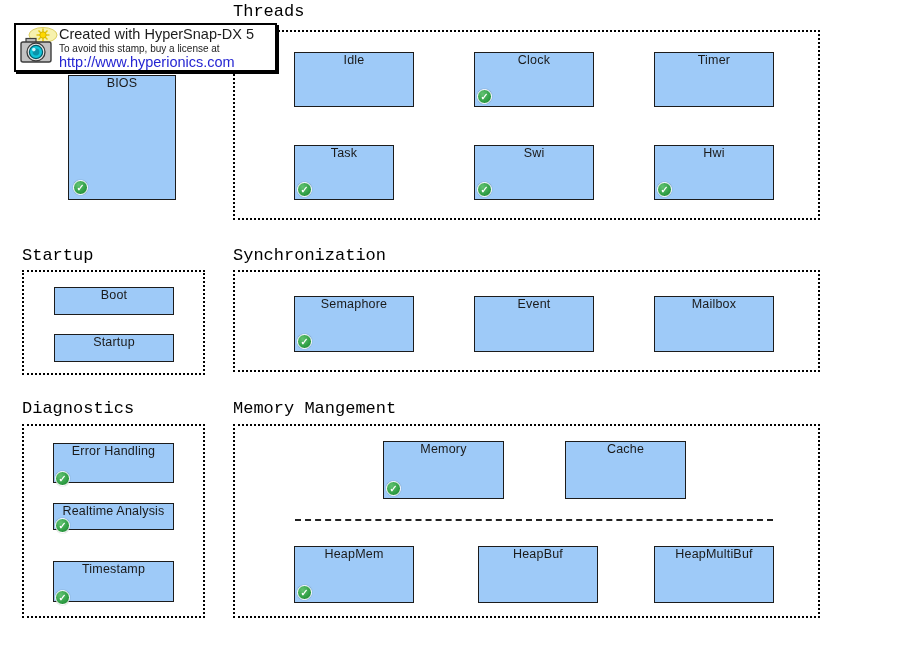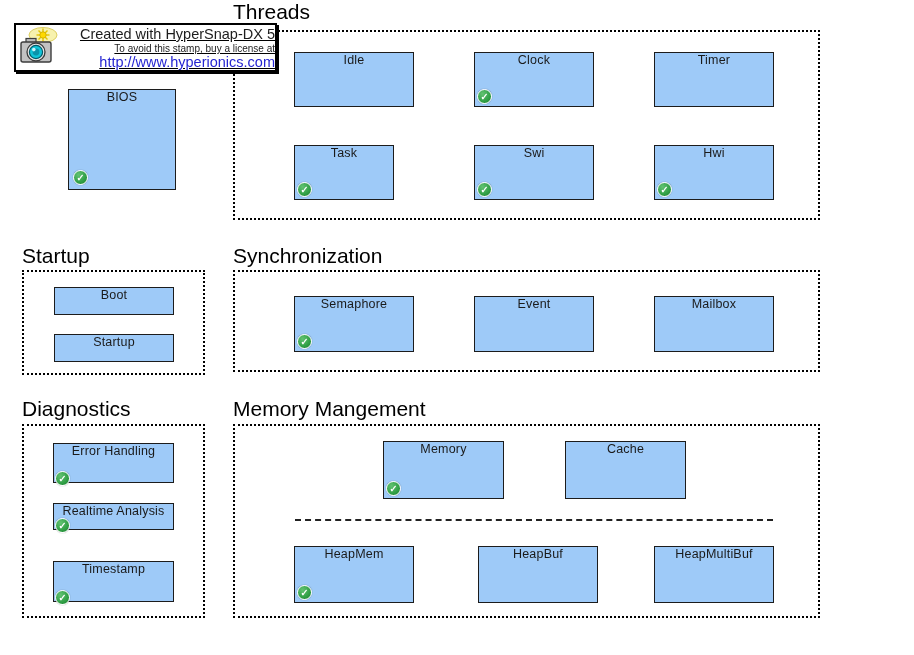--- a/index.html
+++ b/index.html
@@ -4,22 +4,22 @@
 <style>
   * { margin:0; padding:0; box-sizing:border-box; }
   html,body { background:#fff; }
   #canvas{
     position:relative; width:914px; height:655px; background:#ffffff;
     font-family:"Liberation Sans", sans-serif; overflow:hidden;
   }
   
   .group{ position:absolute; border:2px dotted #000; background:transparent; }
   .gtitle{
-    position:absolute; font-family:Liberation Sans, sans-serif;
-    font-size:21px; color:#000; white-space:nowrap; line-height:18px;
+    position:absolute; font-family:Liberation Mono, monospace;
+    font-size:17px; color:#000; white-space:nowrap; line-height:18px;
   }
   
   .module{
     position:absolute; background:#9ecaf8; border:1.5px solid #1c1c1c;
     display:flex; align-items:flex-start; justify-content:center;
     cursor:pointer;
   }
   .module .mlabel{
     font-size:12.5px; color:#1a1a1a; white-space:nowrap; letter-spacing:.2px;
   }
@@ -36,21 +36,21 @@
   .badge.low{ bottom:-4px; left:1px; }
   
   .divider{ position:absolute; height:0; border-top:2px dashed #222; }
   
   .stamp{
     position:absolute; left:14px; top:23px; width:263px; height:49px;
     background:#fff; border:2px solid #000; box-shadow:2px 2px 0 0 #000;
     z-index:10;
   }
   .cam{ position:absolute; left:3px; top:1px; width:40px; height:42px; }
-  .stamp-text{ margin-left:43px; text-align:right;text-decoration:underline; }
+  .stamp-text{ margin-left:43px; text-align:left; }
   .s1{ font-size:14.5px; color:#1c1c1c; line-height:16px; margin-top:1px; white-space:nowrap; }
   .s2{ font-size:10px; color:#1c1c1c; line-height:13px; white-space:nowrap; }
   .s3{ font-size:14.5px; color:#2525d2; line-height:15px; white-space:nowrap; cursor:pointer; }
 </style>
 </head>
 <body>
 
 <div id="canvas">
 
   <div class="group" style="left:233px;top:30px;width:587px;height:190px"></div>
@@ -58,21 +58,21 @@
   <div class="group" style="left:233px;top:270px;width:587px;height:102px"></div>
   <div class="group" style="left:22px;top:424px;width:183px;height:194px"></div>
   <div class="group" style="left:233px;top:424px;width:587px;height:194px"></div>
 
   <div class="gtitle" style="left:233px;top:3px">Threads</div>
   <div class="gtitle" style="left:22px;top:247px">Startup</div>
   <div class="gtitle" style="left:233px;top:247px">Synchronization</div>
   <div class="gtitle" style="left:22px;top:400px">Diagnostics</div>
   <div class="gtitle" style="left:233px;top:400px">Memory Mangement</div>
 
-  <div class="module" style="left:68px;top:89px;width:108px;height:101px">
+  <div class="module" style="left:68px;top:75px;width:108px;height:125px">
     <span class="mlabel">BIOS</span>
     <span class="badge" style="left:4px;bottom:4px"></span>
   </div>
 
   <div class="module" style="left:294px;top:52px;width:120px;height:55px">
     <span class="mlabel">Idle</span>
 
   </div>
   <div class="module" style="left:474px;top:52px;width:120px;height:55px">
     <span class="mlabel">Clock</span>

